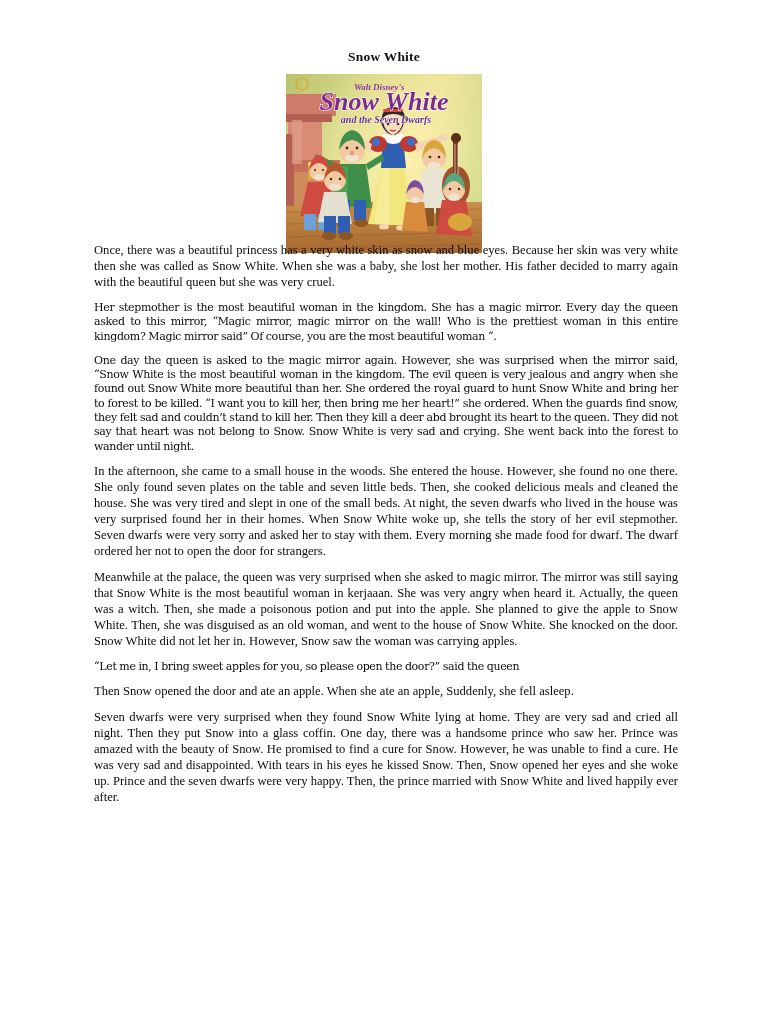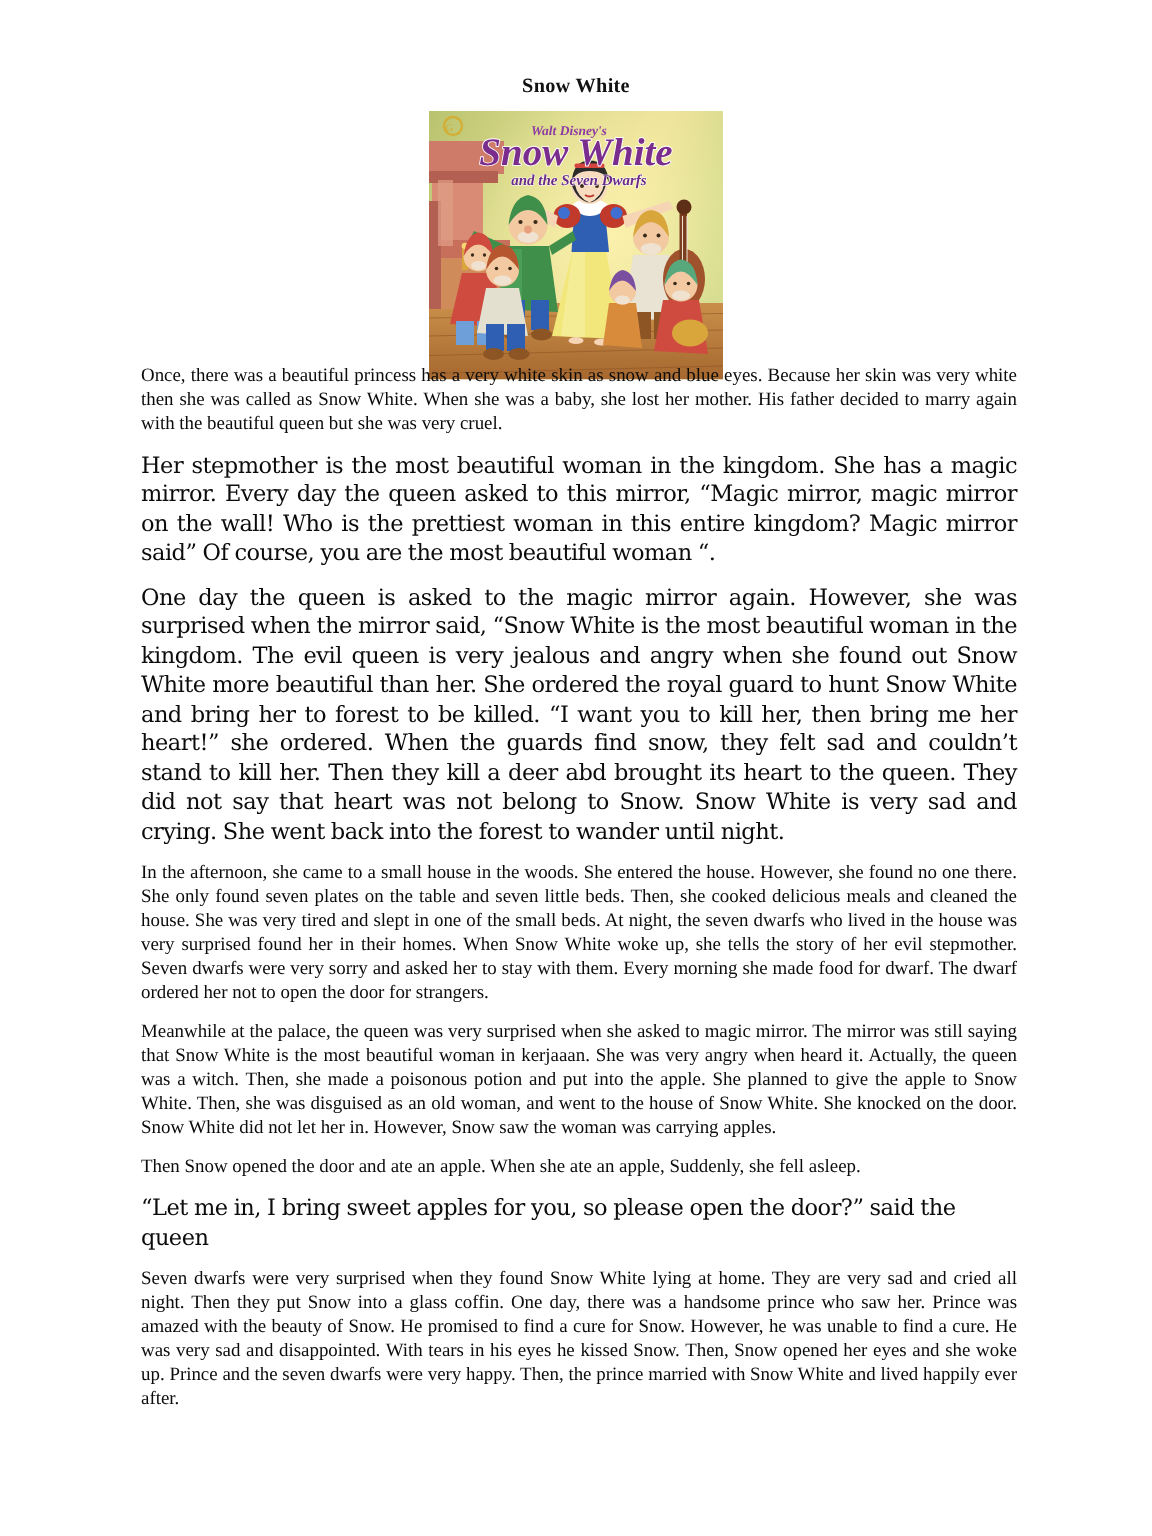--- a/index.html
+++ b/index.html
@@ -57,21 +57,21 @@
     text-align: justify;
     font-size: 12.6px;
     line-height: 1.27;
     color: #0b0b0b;
     font-family: Liberation Serif, serif;
     hyphens: none;
   }
   
   p.para.alt {
     font-family: "DejaVu Serif", serif;
-    font-size: 15px;
+    font-size: 11px;
     letter-spacing: -0.35px;
     line-height: 1.3;
     word-spacing: -0.3px;
   }
   p.para.last {
     margin-bottom: 0;
   }
   p.para.single {
     text-align: left;
   }
@@ -247,18 +247,18 @@
       <text x="100" y="49" text-anchor="middle" font-family="Liberation Serif, serif" font-weight="bold" font-style="italic" font-size="10" fill="#6a2b86" stroke="#ffffff" stroke-width="0.7" paint-order="stroke">and the Seven Dwarfs</text>
     </svg>
   </div>
 
   <div class="body-col">
     <p class="para">Once, there was a beautiful princess has a very white skin as snow and blue eyes. Because her skin was very white then she was called as Snow White. When she was a baby, she lost her mother. His father decided to marry again with the beautiful queen but she was very cruel.</p>
     <p class="para alt">Her stepmother is the most beautiful woman in the kingdom. She has a magic mirror. Every day the queen asked to this mirror, “Magic mirror, magic mirror on the wall! Who is the prettiest woman in this entire kingdom? Magic mirror said” Of course, you are the most beautiful woman “.</p>
     <p class="para alt">One day the queen is asked to the magic mirror again. However, she was surprised when the mirror said, “Snow White is the most beautiful woman in the kingdom. The evil queen is very jealous and angry when she found out Snow White more beautiful than her. She ordered the royal guard to hunt Snow White and bring her to forest to be killed. “I want you to kill her, then bring me her heart!” she ordered. When the guards find snow, they felt sad and couldn’t stand to kill her. Then they kill a deer abd brought its heart to the queen. They did not say that heart was not belong to Snow. Snow White is very sad and crying. She went back into the forest to wander until night.</p>
     <p class="para">In the afternoon, she came to a small house in the woods. She entered the house. However, she found no one there. She only found seven plates on the table and seven little beds. Then, she cooked delicious meals and cleaned the house. She was very tired and slept in one of the small beds. At night, the seven dwarfs who lived in the house was very surprised found her in their homes. When Snow White woke up, she tells the story of her evil stepmother. Seven dwarfs were very sorry and asked her to stay with them. Every morning she made food for dwarf. The dwarf ordered her not to open the door for strangers.</p>
     <p class="para">Meanwhile at the palace, the queen was very surprised when she asked to magic mirror. The mirror was still saying that Snow White is the most beautiful woman in kerjaaan. She was very angry when heard it. Actually, the queen was a witch. Then, she made a poisonous potion and put into the apple. She planned to give the apple to Snow White. Then, she was disguised as an old woman, and went to the house of Snow White. She knocked on the door. Snow White did not let her in. However, Snow saw the woman was carrying apples.</p>
+    <p class="para alt single">“Let me in, I bring sweet apples for you, so please open the door?” said the queen</p>
     <p class="para single">Then Snow opened the door and ate an apple. When she ate an apple, Suddenly, she fell asleep.</p>
-    <p class="para alt single">“Let me in, I bring sweet apples for you, so please open the door?” said the queen</p>
     <p class="para last">Seven dwarfs were very surprised when they found Snow White lying at home. They are very sad and cried all night. Then they put Snow into a glass coffin. One day, there was a handsome prince who saw her. Prince was amazed with the beauty of Snow. He promised to find a cure for Snow. However, he was unable to find a cure. He was very sad and disappointed. With tears in his eyes he kissed Snow. Then, Snow opened her eyes and she woke up. Prince and the seven dwarfs were very happy. Then, the prince married with Snow White and lived happily ever after.</p>
   </div>
 
 </div>
 
 </body></html>

